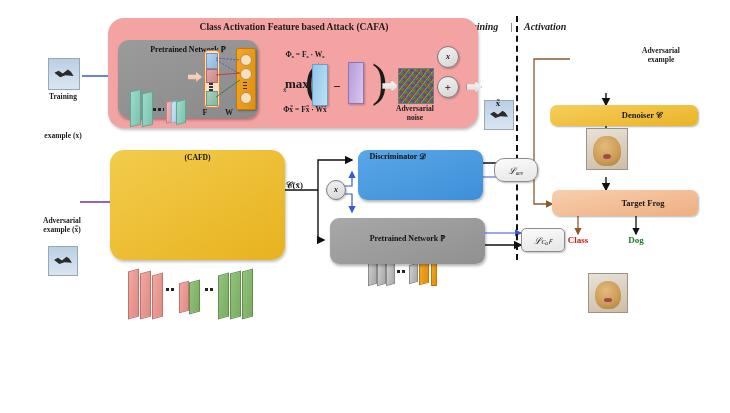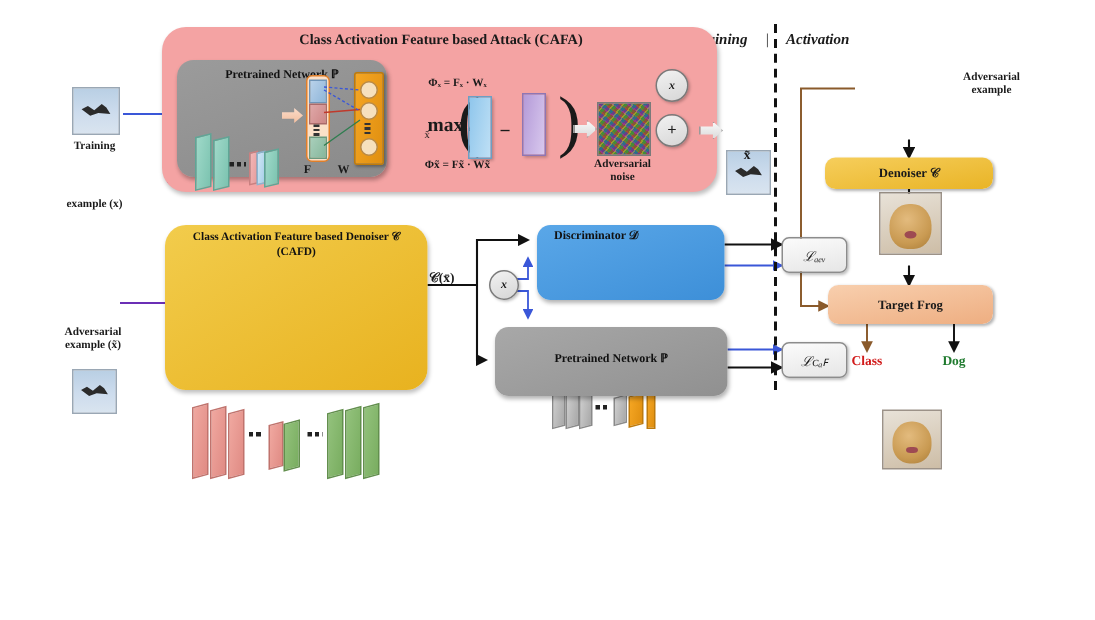--- a/index.html
+++ b/index.html
@@ -52,21 +52,21 @@
         border:1px solid #7a7a7a;box-shadow:1px 1px 2px rgba(0,0,0,.25);}
   .circ span{display:block;width:100%;height:100%;line-height:1;display:flex;align-items:center;justify-content:center;
         font-size:8px;font-style:italic;font-weight:bold;}
 
   .lossbox{position:absolute;border-radius:5px;background:linear-gradient(170deg,#fbfbfb,#e6e6e6);
         border:1px solid #8c8c8c;box-shadow:1px 1px 2px rgba(0,0,0,.25);
         display:flex;align-items:center;justify-content:center;font-size:9px;font-style:italic;}
 
   .divider{left:516px;top:16px;width:0;height:244px;border-left:2px dashed #111;}
   .infbox{position:absolute;border-radius:7px;display:flex;align-items:center;justify-content:center;
-     font-size:8.5px;font-weight:bold;box-shadow:1px 1px 2px rgba(0,0,0,.3);}
+     font-size:8.5px;font-weight:bold;box-shadow:1px 1px 2px rgba(0,0,0,.3);padding-left:36px;}
 
   .hdr{position:absolute;font-style:italic;font-weight:bold;font-size:10px;}
   svg.ov{position:absolute;left:0;top:0;width:730px;height:413px;pointer-events:none;}
 </style>
 </head>
 <body>
 
 <svg class="ov" viewBox="0 0 730 413">
   <defs>
     <marker id="ab" markerWidth="6" markerHeight="6" refX="5" refY="3" orient="auto">
@@ -202,21 +202,20 @@
 </div>
 
 <div class="abs" style="left:466px;top:81px;width:14px;height:10px;background:linear-gradient(180deg,#f7f7f7,#dcdcdc);border:1px solid #9a9a9a;
           clip-path:polygon(0% 28%,58% 28%,58% 0%,100% 50%,58% 100%,58% 72%,0% 72%);"></div>
 
 <div class="abs bird" style="left:484px;top:68px;width:28px;height:28px;"></div>
 <div class="lbl mathi" style="left:484px;top:99px;width:28px;font-size:9px;">x̃</div>
 
 <div class="abs cafd-panel"></div>
 <div class="abs cafd-title ctr" style="flex-direction:column;">
-  <div>Class Activation Feature based Denoiser 𝒞</div>
   <div>(CAFD)</div>
 </div>
 
 <div class="abs bird" style="left:48px;top:184px;width:28px;height:28px;"></div>
 <div class="lbl" style="left:24px;top:216px;width:76px;">Adversarial</div>
 <div class="lbl" style="left:24px;top:225px;width:76px;">example (x̃)</div>
 
 <div class="abs">
   <div class="abs" style="left:128px;top:178px;width:9px;height:46px;background:linear-gradient(100deg,#f0a8a0,#e08b84);border:1px solid #c0736d;transform:skewY(-15deg);"></div>
   <div class="abs" style="left:140px;top:180px;width:9px;height:44px;background:linear-gradient(100deg,#f0a8a0,#e08b84);border:1px solid #c0736d;transform:skewY(-15deg);"></div>
@@ -244,21 +243,21 @@
   <div class="abs" style="left:386px;top:169px;width:7px;height:22px;background:linear-gradient(100deg,#cfcfcf,#a8a8a8);border:1px solid #8a8a8a;transform:skewY(-15deg);"></div>
   <div class="abs" style="left:397px;top:178px;width:9px;height:2.5px;background:repeating-linear-gradient(90deg,#222 0 3px,transparent 3px 5px);"></div>
   <div class="abs" style="left:409px;top:172px;width:7px;height:17px;background:linear-gradient(100deg,#cfcfcf,#a8a8a8);border:1px solid #8a8a8a;transform:skewY(-15deg);"></div>
   <div class="abs" style="left:419px;top:171px;width:8px;height:19px;background:linear-gradient(100deg,#f5a623,#e08f10);border:1px solid #bd7a0c;transform:skewY(-15deg);"></div>
   <div class="abs" style="left:431px;top:168px;width:4px;height:24px;background:linear-gradient(100deg,#f5a623,#e08f10);border:1px solid #bd7a0c;"></div>
 </div>
 
 <div class="abs pnet2-box"></div>
 <div class="abs pnet2-title ctr">Pretrained Network ℙ</div>
 
-<div class="lossbox" style="left:521px;top:158px;width:42px;height:22px;">
+<div class="lossbox" style="left:494px;top:158px;width:42px;height:22px;border-radius:10px;">
   <span>ℒₐₑᵥ</span>
 </div>
 <div class="lossbox" style="left:521px;top:228px;width:42px;height:22px;">
   <span>ℒᴄₐꜰ</span>
 </div>
 
 <div class="abs dogimg" style="left:586px;top:36px;width:40px;height:40px;"></div>
 <div class="lbl" style="left:630px;top:46px;width:62px;">Adversarial</div>
 <div class="lbl" style="left:630px;top:55px;width:62px;">example</div>
 

